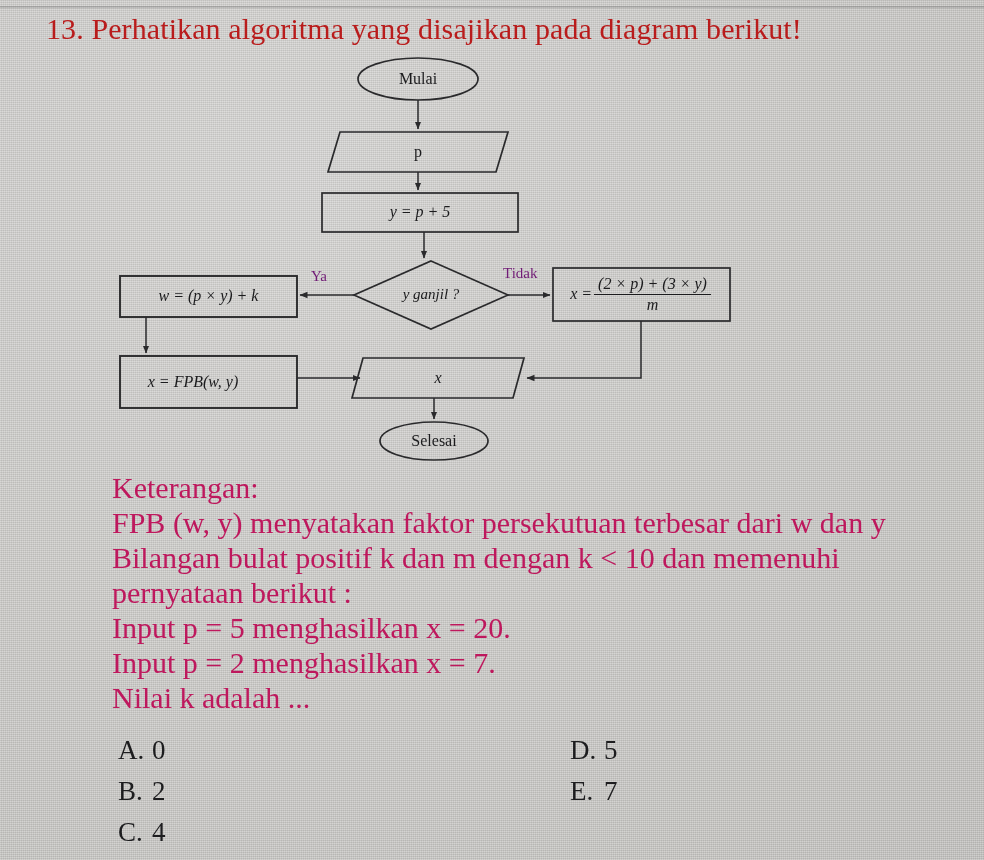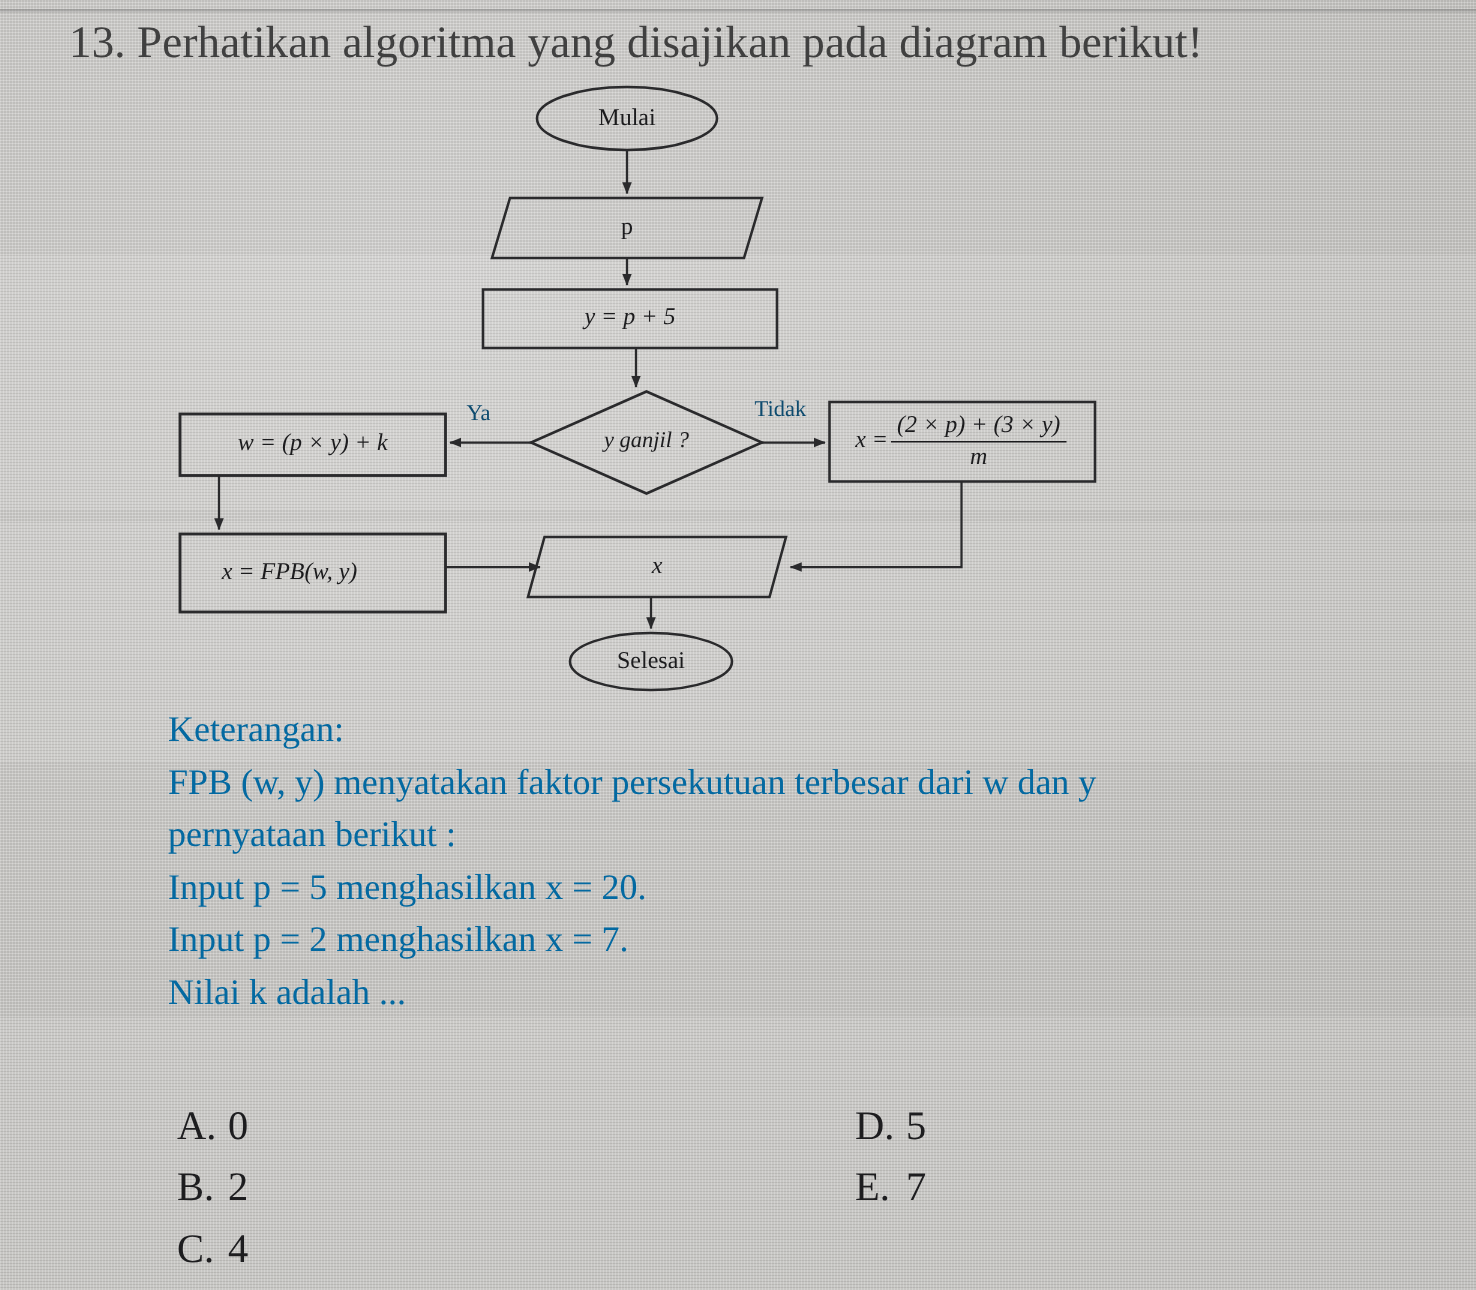--- a/index.html
+++ b/index.html
@@ -36,21 +36,21 @@
   #content { position: absolute; inset: 0; }
 
   
   #question-heading {
     position: absolute;
     left: 46px;
     top: 12px;
     font-size: 30px;
     letter-spacing: 0.1px;
     white-space: nowrap;
-    color: #404040;
+    color: #b91c1c;
     text-align: center;
   }
 
   
   #flowchart {
     position: absolute;
     left: 0;
     top: 52px;
     width: 984px;
     height: 415px;
@@ -64,21 +64,21 @@
     justify-content: center;
     color: #1b1b1d;
     text-align: center;
     line-height: 1.15;
   }
   .node .lbl { position: relative; z-index: 2; }
 
   .edge-label {
     position: absolute;
     font-size: 15px;
-    color: #0c4a6e;
+    color: #701a75;
     white-space: nowrap;
   }
 
   
   #node-start .lbl, #node-end .lbl { font-size: 16px; }
   #node-input-p .lbl { font-size: 16px; }
   #node-assign-y .lbl { font-size: 16px; }
   #node-decision .lbl { font-size: 15px; }
   #node-assign-w .lbl { font-size: 16px; }
   #node-assign-fpb .lbl { font-size: 16px; }
@@ -104,23 +104,23 @@
     text-align: center;
   }
   .eqrow { display: inline-flex; align-items: center; }
 
   
   #notes {
     position: absolute;
     left: 112px;
     top: 470px;
     width: 870px;
-    font-size: 24px;
+    font-size: 30px;
     line-height: 35px;
-    color: #0369a1;
+    color: #be185d;
   }
   #notes .line { white-space: nowrap; }
 
   
   #options {
     position: absolute;
     left: 118px;
     top: 730px;
     width: 700px;
     font-size: 27px;
@@ -227,20 +227,21 @@
       <span class="lbl">Selesai</span>
     </div>
 
     <div class="edge-label" style="left:311px; top:216px;">Ya</div>
     <div class="edge-label" style="left:503px; top:213px;">Tidak</div>
   </div>
 
   <div id="notes">
     <div class="line">Keterangan:</div>
     <div class="line">FPB (w, y) menyatakan faktor persekutuan terbesar dari w dan y</div>
+    <div class="line">Bilangan bulat positif k dan m dengan k &lt; 10 dan memenuhi</div>
     <div class="line">pernyataan berikut :</div>
     <div class="line">Input p = 5 menghasilkan x = 20.</div>
     <div class="line">Input p = 2 menghasilkan x = 7.</div>
     <div class="line">Nilai k adalah ...</div>
   </div>
 
   <div id="options">
     <div class="opt-col" id="opt-col-left">
       <div class="opt">
         <span class="k">A.</span><span>0</span>

